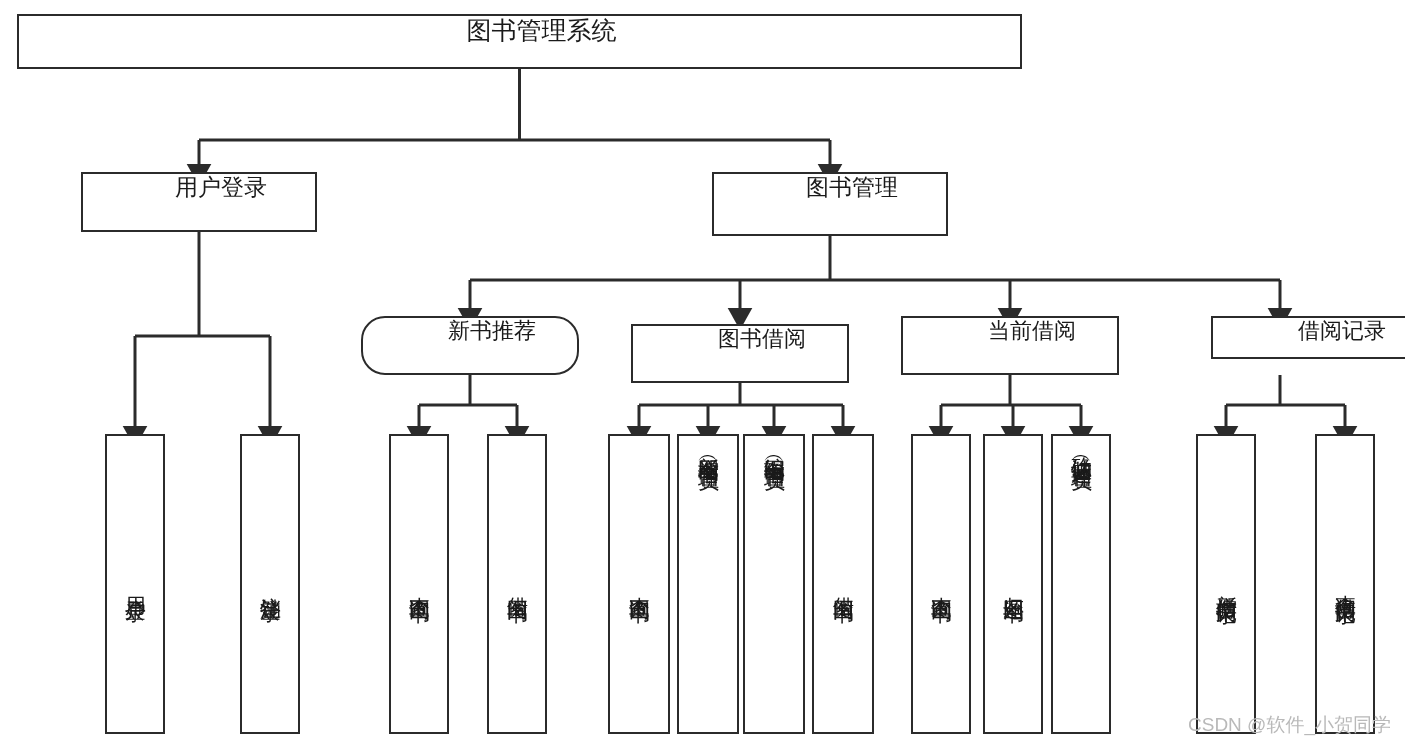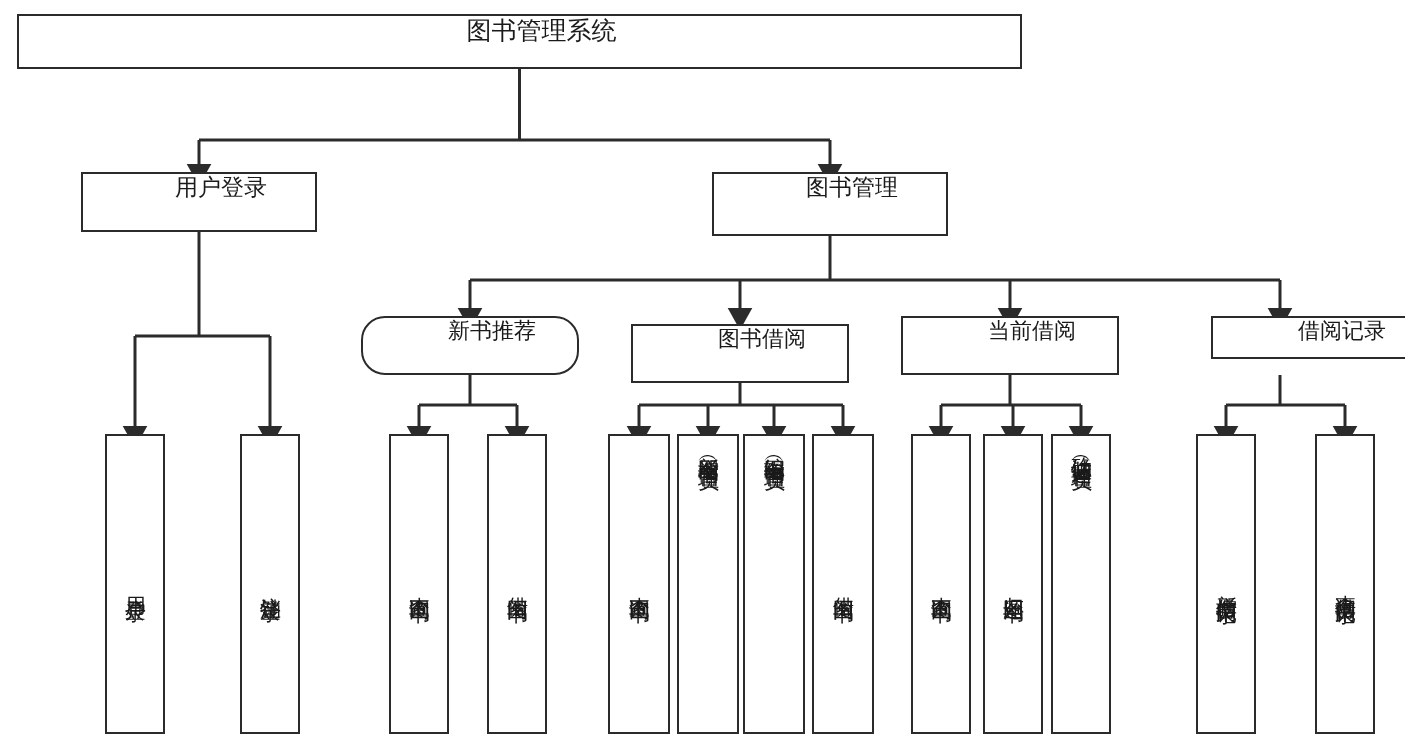--- a/index.html
+++ b/index.html
@@ -175,13 +175,14 @@
         <span>确认归还（管理员）</span>
       </div>
       <div class="node leaf" style="left: 1196px; top: 434px; width: 60px; height: 300px;">
         <span>新增借阅记录</span>
       </div>
       <div class="node leaf" style="left: 1315px; top: 434px; width: 60px; height: 300px;">
         <span>查询借阅记录</span>
       </div>
     </div>
 
+  <div class="watermark">CSDN @软件_小贺同学</div>
 </div>
 
 </body></html>

